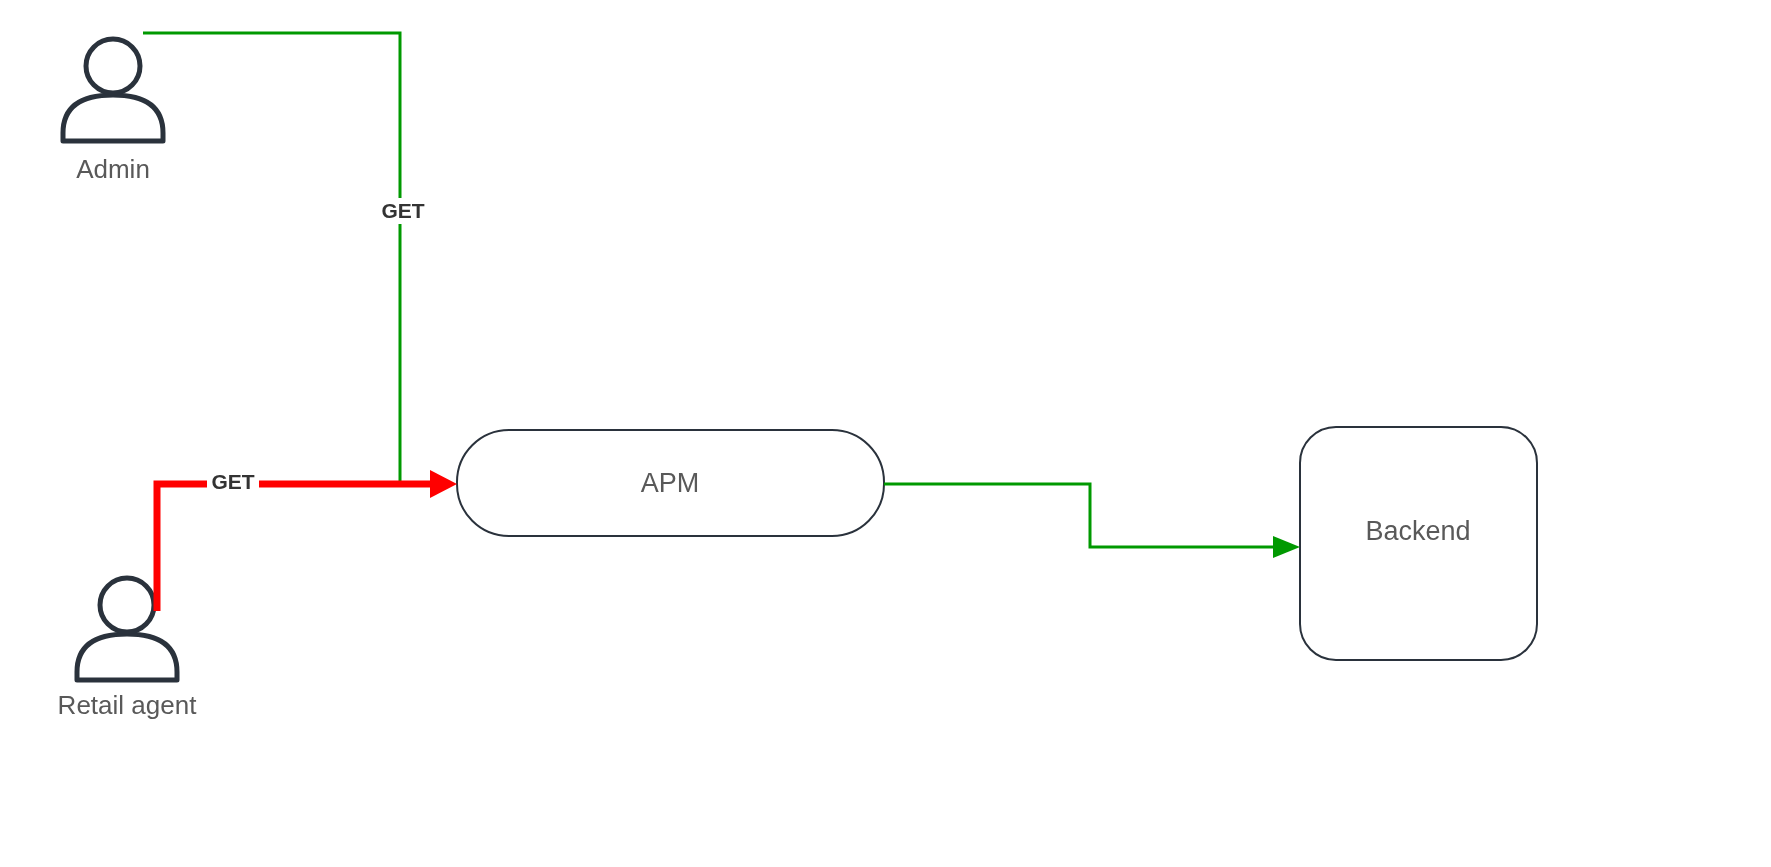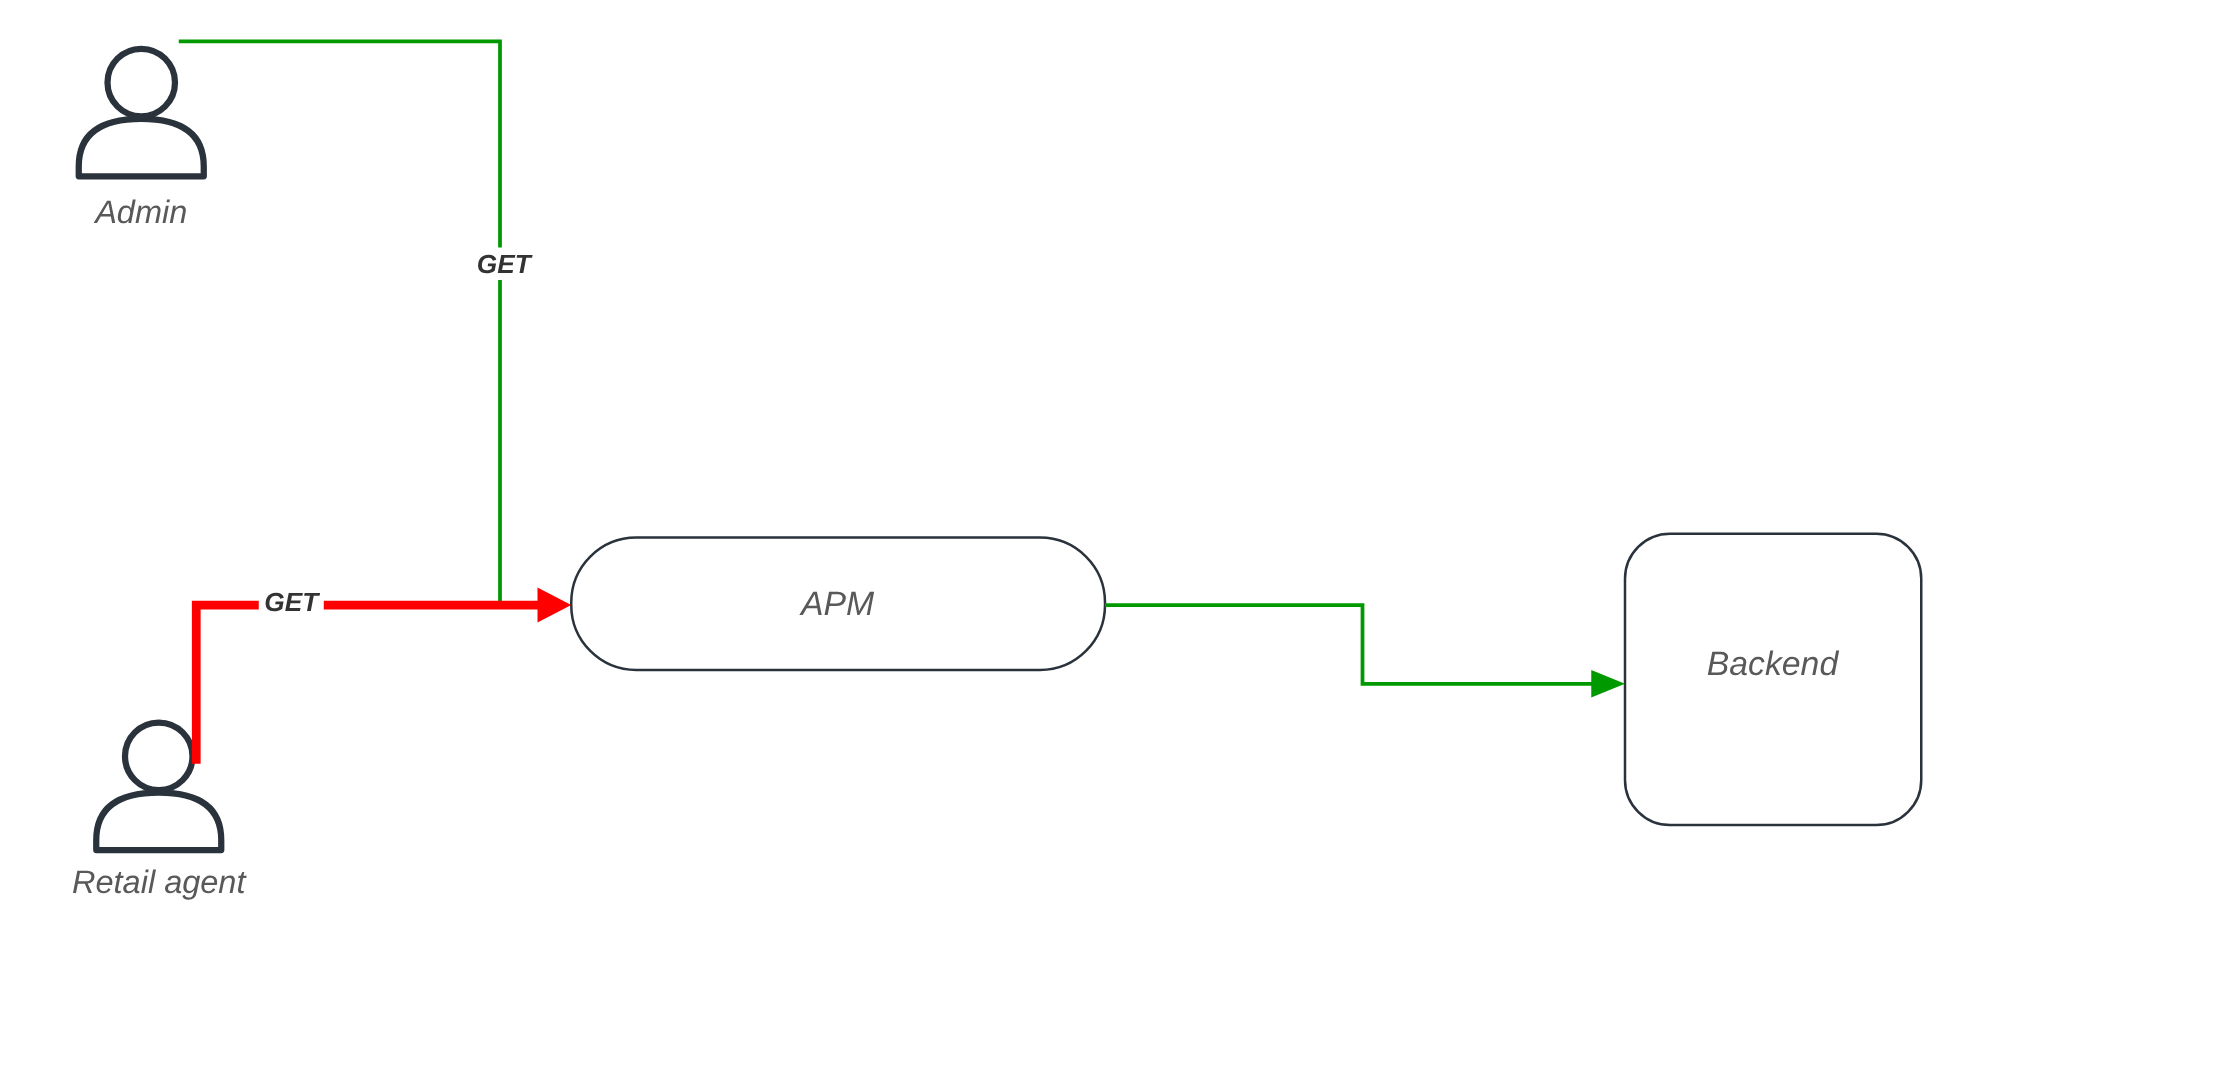--- a/index.html
+++ b/index.html
@@ -7,21 +7,20 @@
     margin: 0;
     padding: 0;
     background: #ffffff;
   }
   .canvas {
     position: relative;
     width: 1771px;
     height: 867px;
     background: #ffffff;
     overflow: hidden;
-    font-style: italic;
   }
   svg { display: block; }
   text {
     font-family: "Liberation Sans", sans-serif;
     user-select: none;
   }
   .actor-shape {
     fill: #ffffff;
     stroke-width: 5;
     stroke-linejoin: round;

